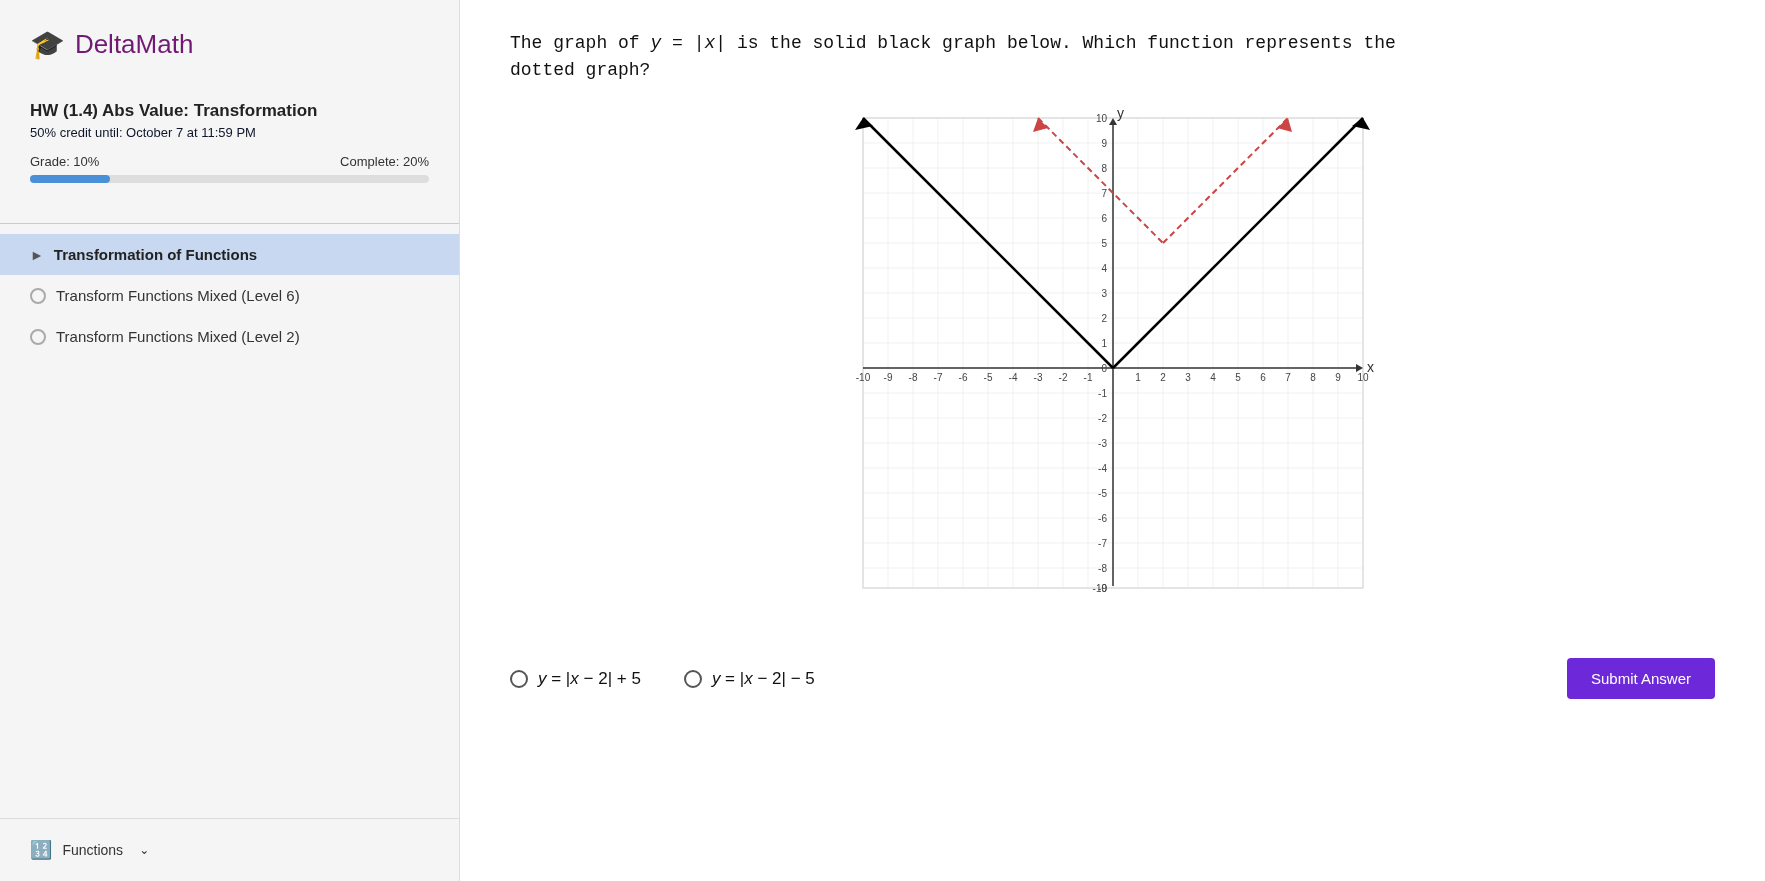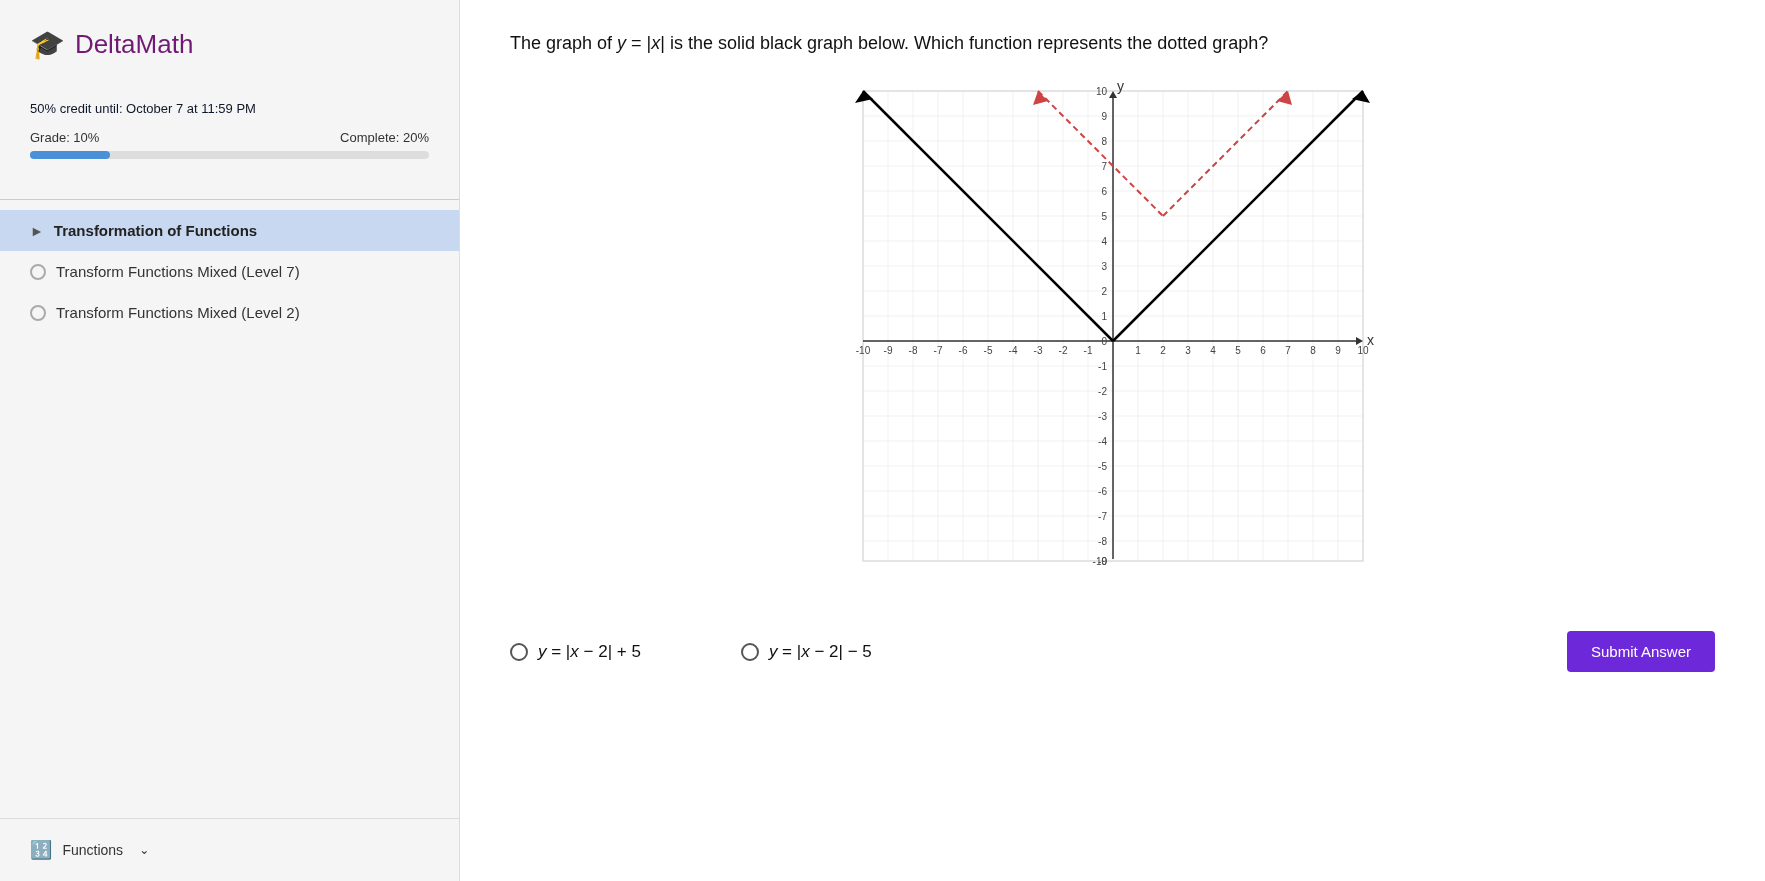--- a/index.html
+++ b/index.html
@@ -144,20 +144,21 @@
       display: flex;
       flex-direction: column;
     }
 
     .question-text {
       font-size: 18px;
       color: #111;
       margin-bottom: 24px;
       line-height: 1.5;
       max-width: 900px;
+      font-family: Liberation Mono, monospace;
     }
 
     
     .graph-container {
       display: flex;
       justify-content: center;
       margin-bottom: 30px;
     }
 
     .graph-canvas {
@@ -214,55 +215,56 @@
 
     .answer-row {
       display: flex;
       align-items: center;
       width: 100%;
       margin-top: 10px;
     }
 
     .options-group {
       display: flex;
-      gap: 100px;
+      gap: 43px;
       align-items: center;
     }
   </style>
 </head>
 <body>
 
 <div class="sidebar">
   <div class="logo-area">
     <span class="logo-icon">🎓</span>
     <span class="logo-text">DeltaMath</span>
   </div>
 
 
   <div class="hw-section">
+    <div class="hw-title">HW (1.4) Abs Value: Transformation</div>
     <div class="hw-credit">50% credit until: October 7 at 11:59 PM</div>
     <div class="grade-row">
       <span>Grade: 10%</span>
       <span>Complete: 20%</span>
     </div>
     <div class="progress-bar-bg">
       <div class="progress-bar-fill" style="width: 20%;"></div>
     </div>
   </div>
 
   <hr class="divider">
 
   <div class="nav-item active">
     <span style="color:#555; font-size:14px;">►</span>
     <span>Transformation of Functions</span>
   </div>
 
   <div class="nav-item">
     <span class="circle-icon"></span>
-    <span>Transform Functions Mixed (Level 7)</span>
+    <span>Transform Functions Mixed (Level 6)</span>
   </div>
 
   <div class="nav-item">
     <span class="circle-icon"></span>
     <span>Transform Functions Mixed (Level 2)</span>
   </div>
 
   <div class="sidebar-bottom">
     <span class="calc-icon">🔢</span>
     <span>Functions</span>

